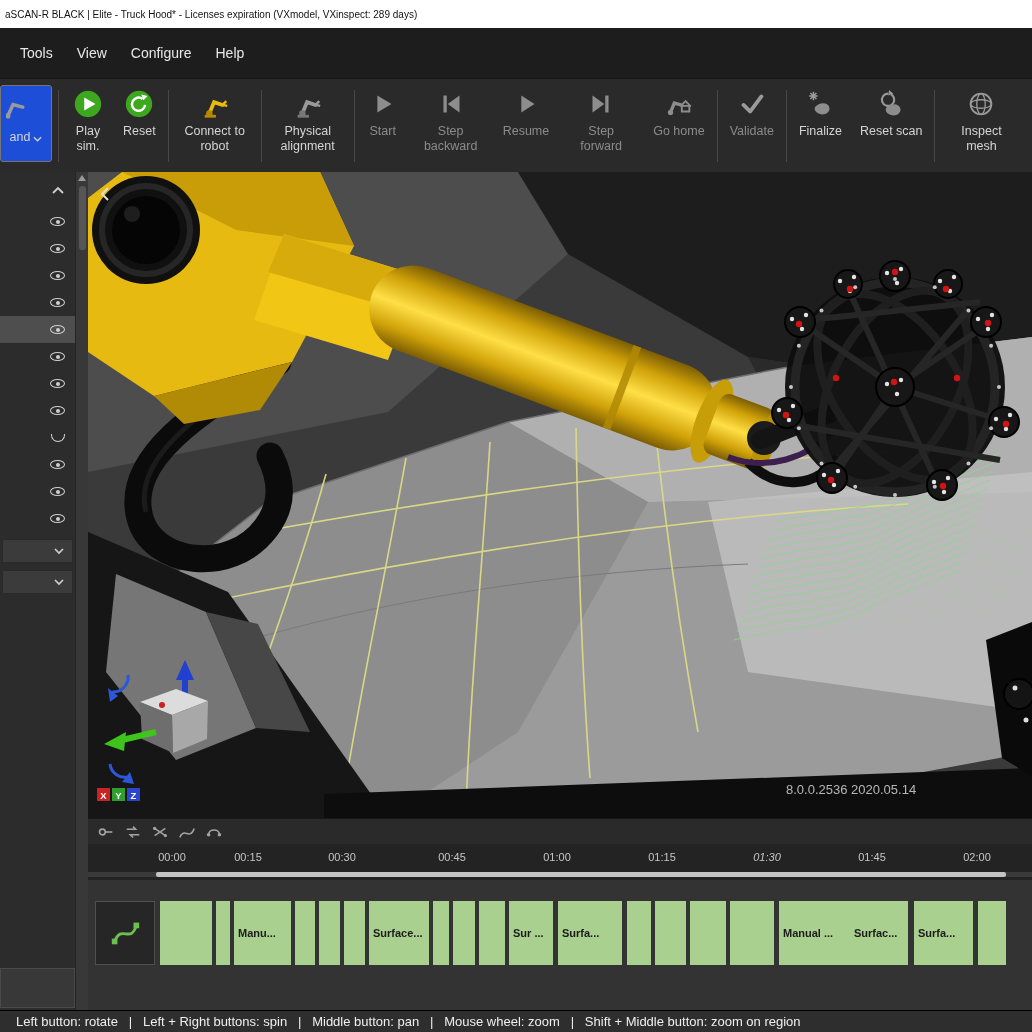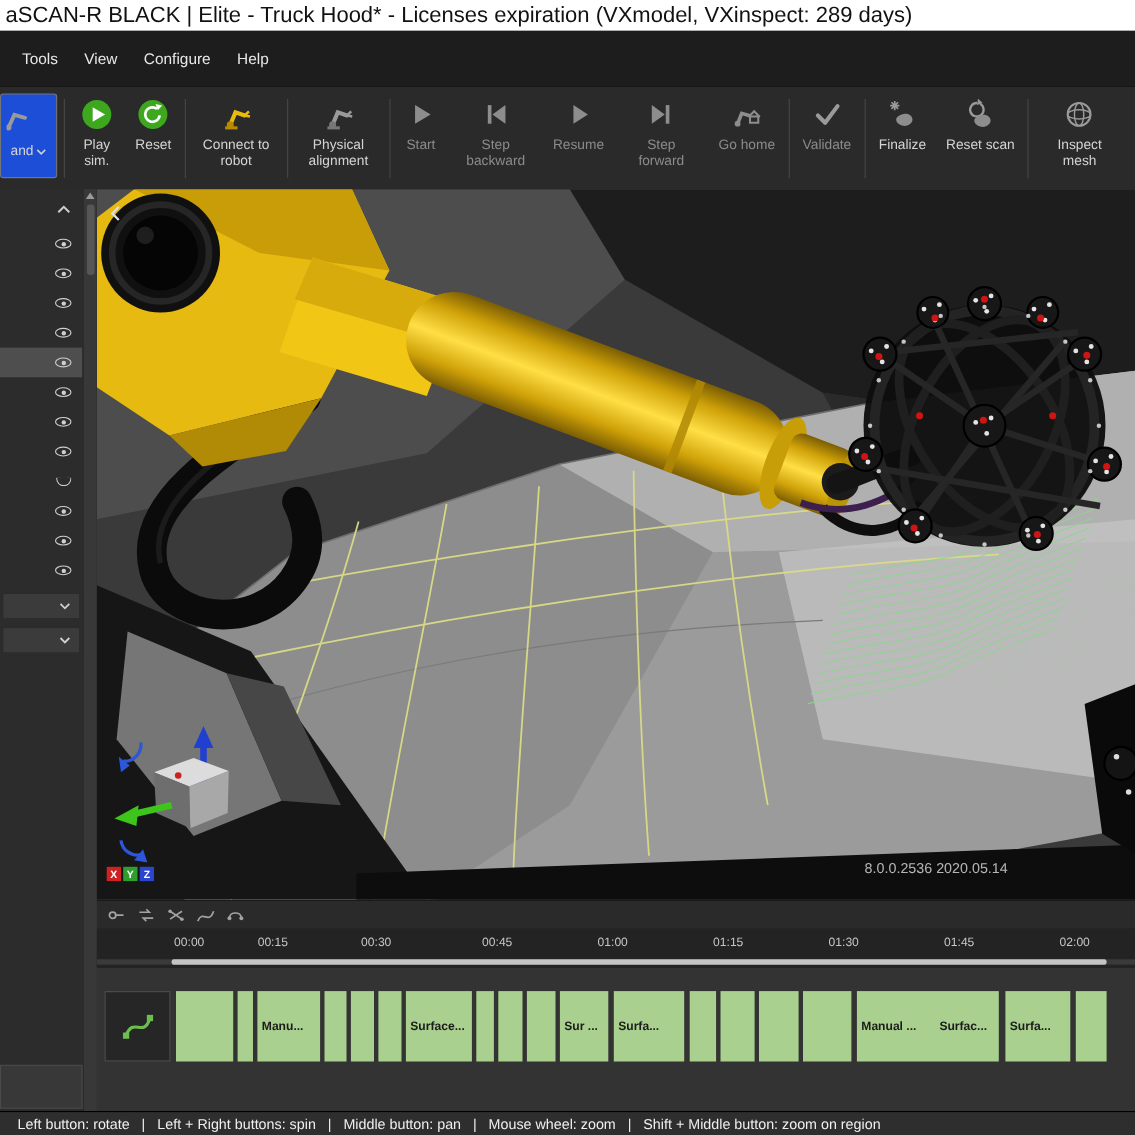--- a/index.html
+++ b/index.html
@@ -7,21 +7,21 @@
     --robot-yellow:#e9bb0c;
     --block-green:#a9d08e;
     --scan-green:#8fd38f;
   }
   *{box-sizing:border-box;margin:0;padding:0;}
   html,body{width:1032px;height:1032px;overflow:hidden;background:#000;
     font-family:"Liberation Sans",sans-serif;}
   .app{width:1032px;height:1032px;display:flex;flex-direction:column;background:#2b2b2b;}
 
   
-  .titlebar{height:28px;background:#ffffff;color:#111;font-size:20px;display:flex;align-items:center;padding-left:5px;flex:0 0 auto;}
+  .titlebar{height:28px;background:#ffffff;color:#111;font-size:10px;display:flex;align-items:center;padding-left:5px;flex:0 0 auto;}
 
   
   .menubar{height:50px;background:#1d1d1d;display:flex;align-items:center;padding-left:8px;flex:0 0 auto;}
   .menu-item{color:#e8e8e8;font-size:14px;padding:7px 12px;cursor:default;}
 
   
   .toolbar{height:94px;background:#2a2a2a;border-top:1px solid #151515;display:flex;align-items:stretch;padding:3px 0 2px 0;flex:0 0 auto;overflow:hidden;}
   .tb-btn{display:flex;flex-direction:column;align-items:center;padding:2px 9px;min-width:48px;}
   .tb-icon{height:40px;display:flex;align-items:center;justify-content:center;}
   .tb-label{font-size:12.5px;color:#d4d4d4;text-align:center;line-height:1.18;max-width:68px;}
@@ -564,21 +564,21 @@
       <div class="ruler" data-name="timeline-ruler">
         <div class="h-scroll" data-name="timeline-scrollbar">
           <div class="h-thumb" data-name="timeline-scrollbar-thumb"></div>
         </div>
       <span class="tick" data-name="timeline-tick" style="left: 84px;">00:00</span>
           <span class="tick" data-name="timeline-tick" style="left: 160px;">00:15</span>
           <span class="tick" data-name="timeline-tick" style="left: 254px;">00:30</span>
           <span class="tick" data-name="timeline-tick" style="left: 364px;">00:45</span>
           <span class="tick" data-name="timeline-tick" style="left: 469px;">01:00</span>
           <span class="tick" data-name="timeline-tick" style="left: 574px;">01:15</span>
-          <span class="tick" data-name="timeline-tick" style="left: 679px;">01:30</span>
+          <span class="tick" data-name="timeline-tick" style="left: 679px; font-style: italic;">01:30</span>
           <span class="tick" data-name="timeline-tick" style="left: 784px;">01:45</span>
           <span class="tick" data-name="timeline-tick" style="left: 889px;">02:00</span>
         </div>
 
       <div class="tracks" data-name="timeline-tracks">
         <div class="path-btn" data-name="path-segment-button">
           <svg width="34" height="34" viewBox="0 0 36 36" data-name="path-curve-icon">
             <path d="M7 27C14 8 24 30 30 10" fill="none" stroke="#6cbf4e" stroke-width="3"></path>
             <rect x="4" y="24" width="6" height="6" fill="#6cbf4e"></rect>
             <rect x="27" y="7" width="6" height="6" fill="#6cbf4e"></rect>

